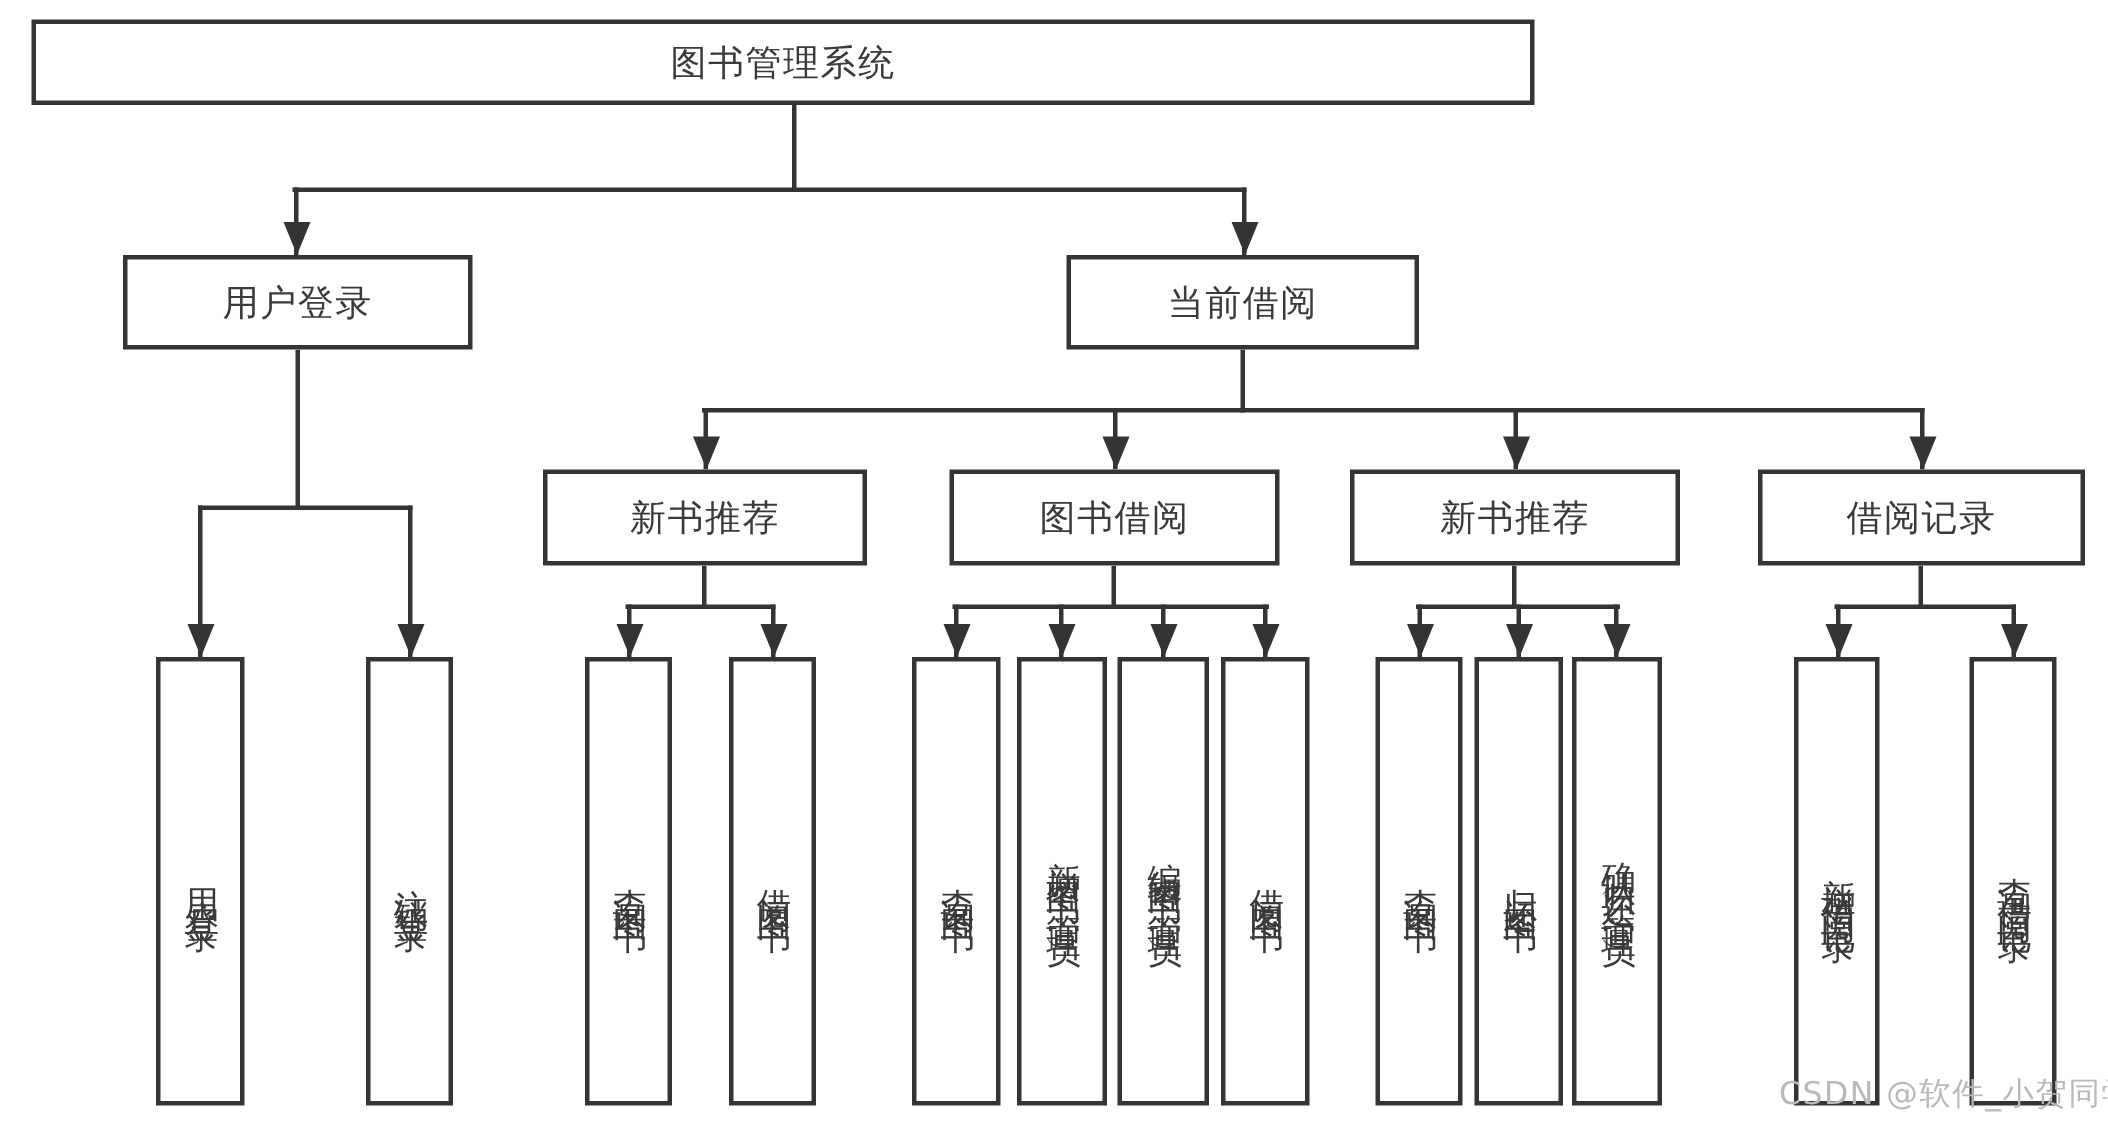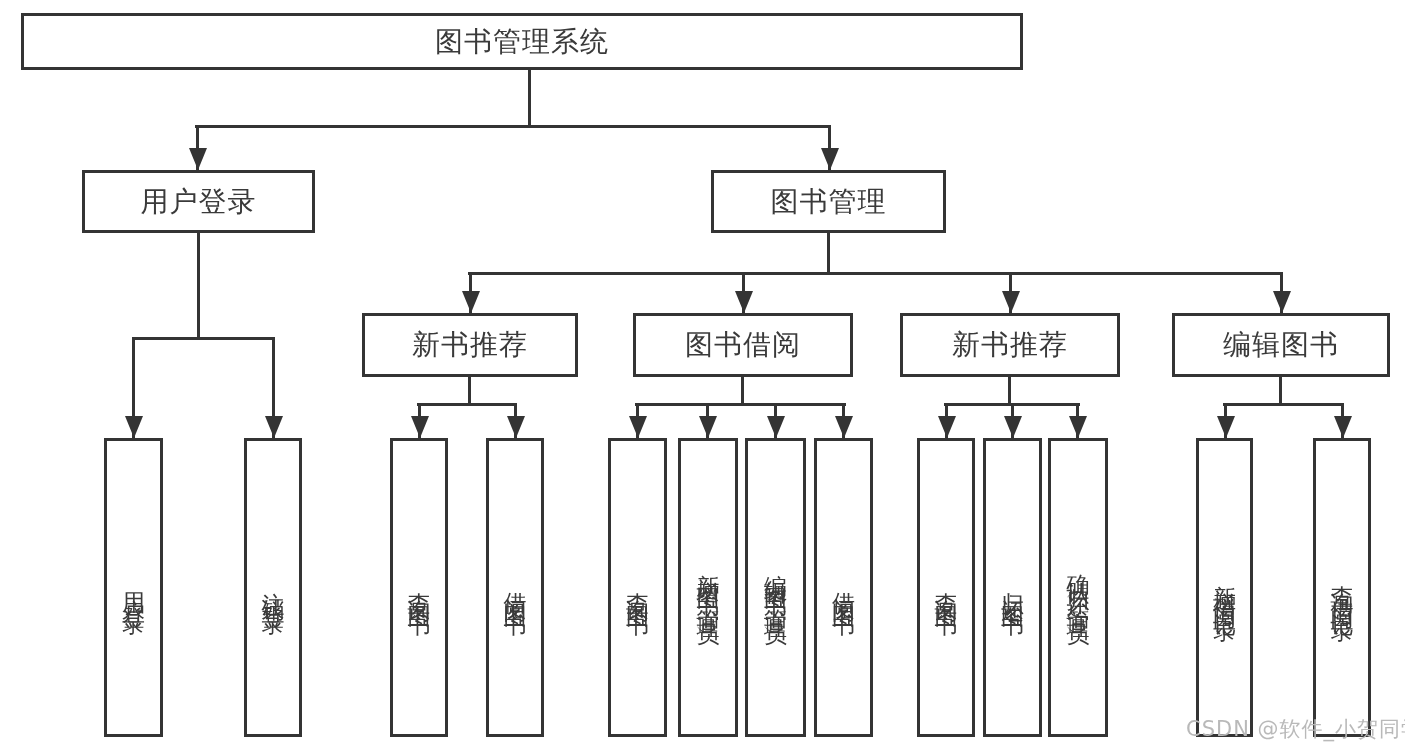--- a/index.html
+++ b/index.html
@@ -4,21 +4,21 @@
 <style>
   html,body{margin:0;padding:0;background:#ffffff;}
   #stage{
     position:relative;width:1405px;height:747px;background:#ffffff;overflow:hidden;
     font-family:"DejaVu Sans","Liberation Sans",sans-serif;
   }
   .box{
     position:absolute;background:#ffffff;border:3px solid #343434;box-sizing:border-box;
     display:flex;align-items:center;justify-content:center;color:#3a3a3a;z-index:2;
   }
-  .box.h span{font-size:28px;letter-spacing:1px;white-space:nowrap;}
+  .box.h span{font-size:24px;letter-spacing:1px;white-space:nowrap;}
   .box.v span{
     writing-mode:vertical-rl;text-orientation:mixed;
     font-size:23px;letter-spacing:7px;line-height:1;white-space:nowrap;
   }
   .hline{position:absolute;height:3px;background:#343434;z-index:1;}
   .vline{position:absolute;width:3px;background:#343434;z-index:1;}
   .arrow{position:absolute;width:3px;background:#343434;z-index:1;}
   .arrow::after{
     content:"";position:absolute;left:50%;bottom:0;transform:translateX(-50%);
     width:0;height:0;border-left:9px solid transparent;border-right:9px solid transparent;
@@ -40,21 +40,21 @@
 
   <div class="vline" style="left:528px;top:69px;height:57px"></div>
   <div class="hline" style="left:195px;top:125px;width:636px"></div>
   <div class="arrow" style="left:196px;top:125px;height:45px"></div>
   <div class="arrow" style="left:828px;top:125px;height:45px"></div>
 
   <div class="box h" style="left:82px;top:170px;width:233px;height:63px">
     <span>用户登录</span>
   </div>
   <div class="box h" style="left:711px;top:170px;width:235px;height:63px">
-    <span>图书管理</span>
+    <span>当前借阅</span>
   </div>
 
   <div class="vline" style="left:197px;top:233px;height:107px"></div>
   <div class="hline" style="left:132px;top:337px;width:143px"></div>
   <div class="arrow" style="left:132px;top:337px;height:101px"></div>
   <div class="arrow" style="left:272px;top:337px;height:101px"></div>
 
   <div class="vline" style="left:827px;top:233px;height:42px"></div>
   <div class="hline" style="left:468px;top:272px;width:815px"></div>
   <div class="arrow" style="left:469px;top:272px;height:41px"></div>
@@ -65,21 +65,21 @@
   <div class="box h" style="left:362px;top:313px;width:216px;height:64px">
     <span>新书推荐</span>
   </div>
   <div class="box h" style="left:633px;top:313px;width:220px;height:64px">
     <span>图书借阅</span>
   </div>
   <div class="box h" style="left:900px;top:313px;width:220px;height:64px">
     <span>新书推荐</span>
   </div>
   <div class="box h" style="left:1172px;top:313px;width:218px;height:64px">
-    <span>编辑图书</span>
+    <span>借阅记录</span>
   </div>
 
   <div class="vline" style="left:468px;top:377px;height:29px"></div>
   <div class="hline" style="left:417px;top:403px;width:100px"></div>
   <div class="arrow" style="left:418px;top:403px;height:35px"></div>
   <div class="arrow" style="left:514px;top:403px;height:35px"></div>
 
   <div class="vline" style="left:741px;top:377px;height:29px"></div>
   <div class="hline" style="left:635px;top:403px;width:211px"></div>
   <div class="arrow" style="left:636px;top:403px;height:35px"></div>

